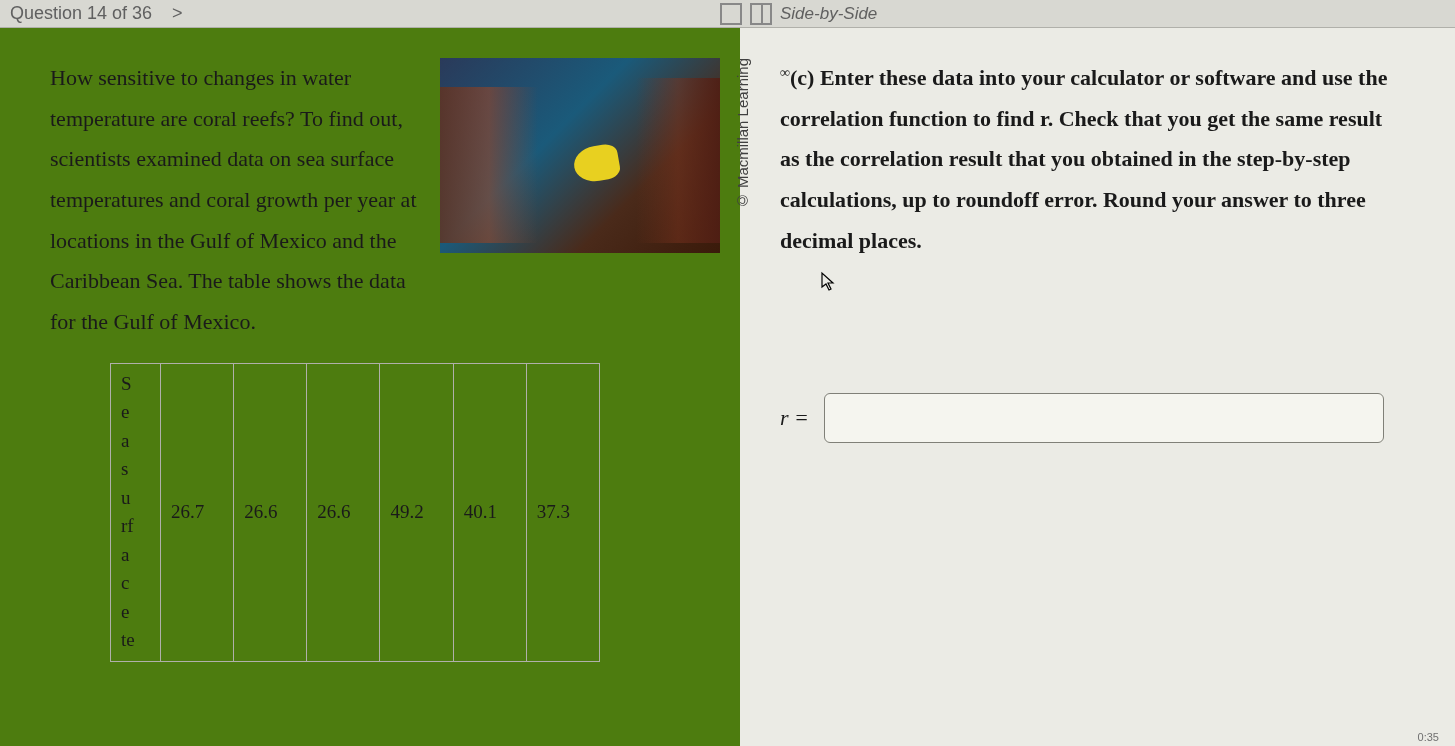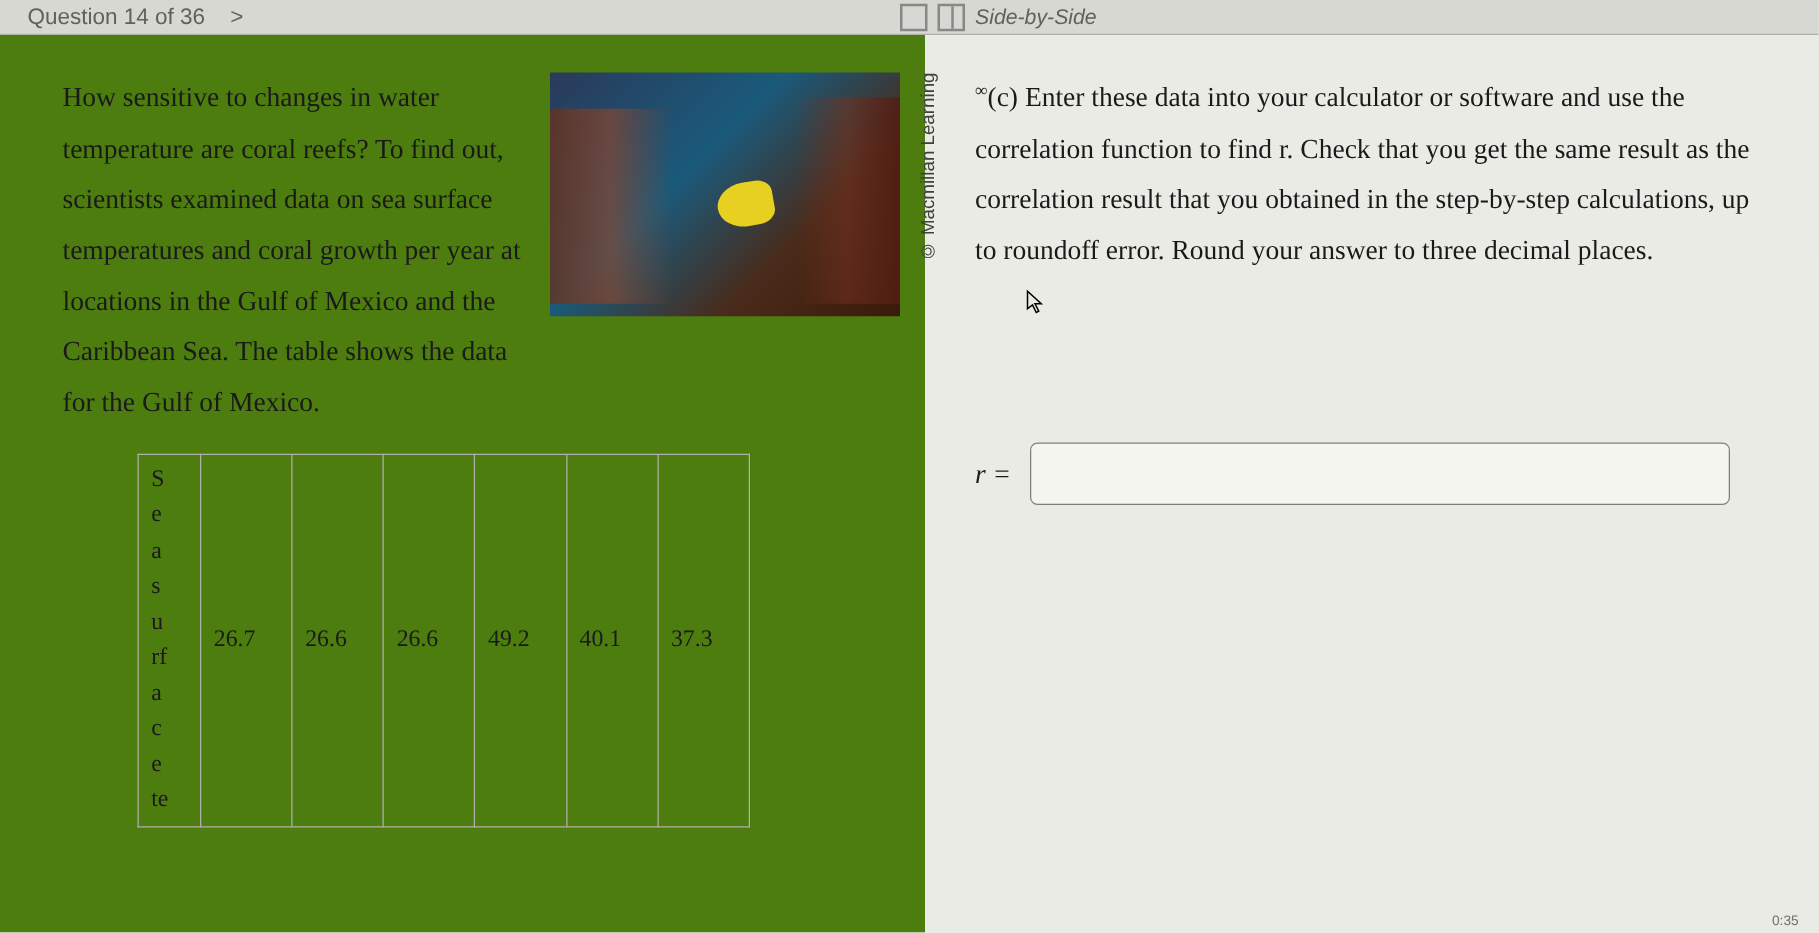--- a/index.html
+++ b/index.html
@@ -16,21 +16,21 @@
       overflow: hidden;
       position: relative;
     }
     
     .top-bar {
       height: 28px;
       background: #d8d8d2;
       border-bottom: 1px solid #b0b0aa;
       display: flex;
       align-items: center;
-      padding: 0 22px;
+      padding: 0 10px;
       position: relative;
     }
     
     .question-counter {
       color: #606060;
       font-size: 18px;
       font-family: Arial, sans-serif;
       font-weight: 500;
     }
     
@@ -229,20 +229,21 @@
       transform: rotate(180deg);
       font-size: 15px;
       color: #404040;
       font-family: Arial, sans-serif;
     }
     
     .question-text {
       font-size: 22px;
       line-height: 1.85;
       font-family: 'Times New Roman', Georgia, serif;
+      font-weight: bold;
     }
     
     .cursor-icon {
       display: inline-block;
       font-size: 20px;
       margin-top: 10px;
       margin-left: 40px;
     }
     
     .answer-row {

